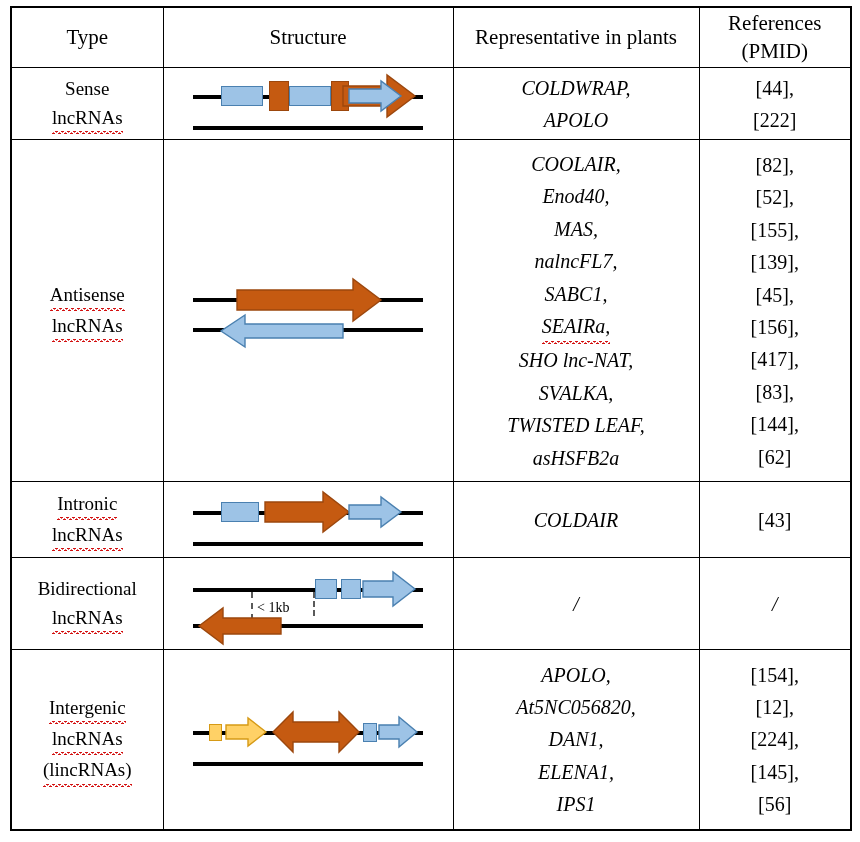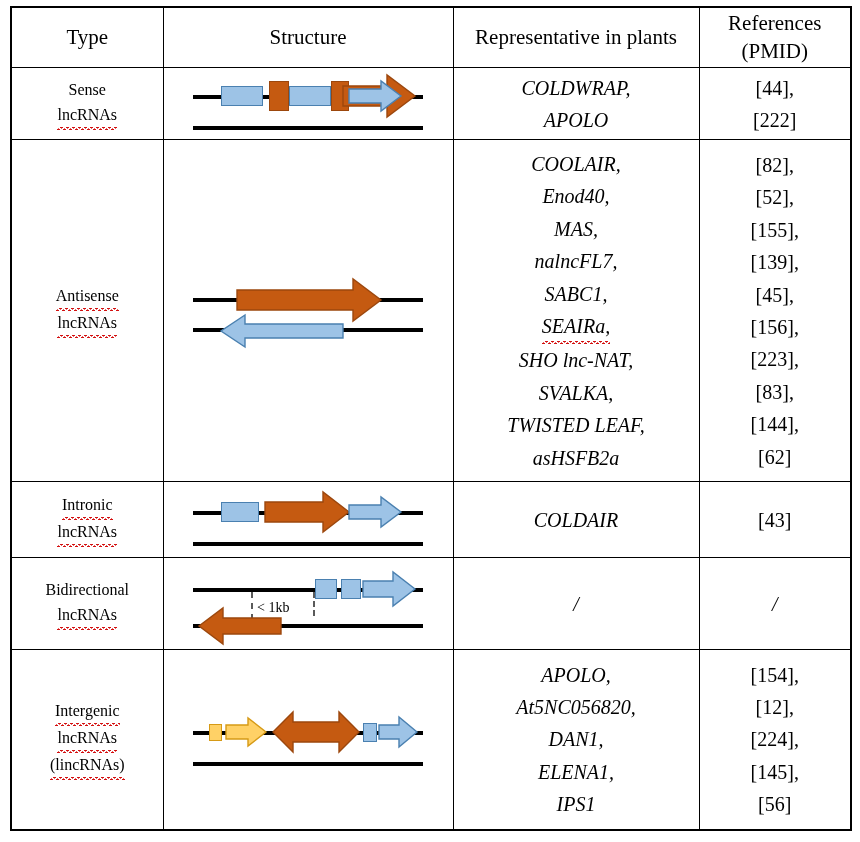--- a/index.html
+++ b/index.html
@@ -28,21 +28,21 @@
   }
   
   col.c-type{width:152px;}
   col.c-struct{width:290px;}
   col.c-rep{width:246px;}
   col.c-ref{width:152px;}
 
   thead td{font-size:21px;line-height:1.32;border-bottom:2px solid #000;}
   .hdr-line{display:block;}
 
-  .type-cell{font-size:16px;line-height:1.55;}
+  .type-cell{font-size:19px;line-height:1.55;}
   .type-cell .ln{display:block;}
   .sp{ 
     display:inline-block;
     padding-bottom:2px;
     background-repeat:repeat-x;
     background-position:0 100%;
     background-size:6px 3px;
     background-image:
       radial-gradient(circle at 1.5px 2.6px, #d41111 1.05px, rgba(0,0,0,0) 1.2px),
       radial-gradient(circle at 4.5px 0.4px, #d41111 1.05px, rgba(0,0,0,0) 1.2px);
@@ -176,21 +176,21 @@
           <span class="ln">TWISTED LEAF,</span>
           <span class="ln">asHSFB2a</span>
         </td>
         <td class="ref-cell">
           <span class="ln">[82],</span>
           <span class="ln">[52],</span>
           <span class="ln">[155],</span>
           <span class="ln">[139],</span>
           <span class="ln">[45],</span>
           <span class="ln">[156],</span>
-          <span class="ln">[223],</span>
+          <span class="ln">[417],</span>
           <span class="ln">[83],</span>
           <span class="ln">[144],</span>
           <span class="ln">[62]</span>
         </td>
       </tr>
 
       <tr style="height:76px">
         <td class="type-cell">
           <span class="ln"><span class="sp">Intronic</span></span>
           <span class="ln"><span class="sp">lncRNAs</span></span>

